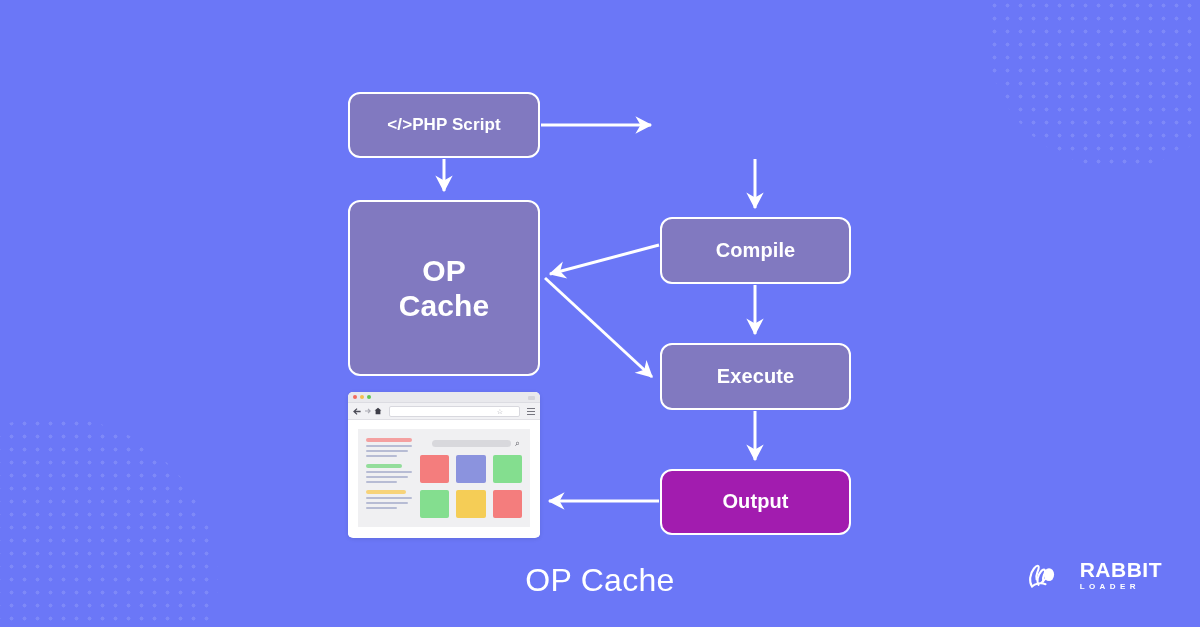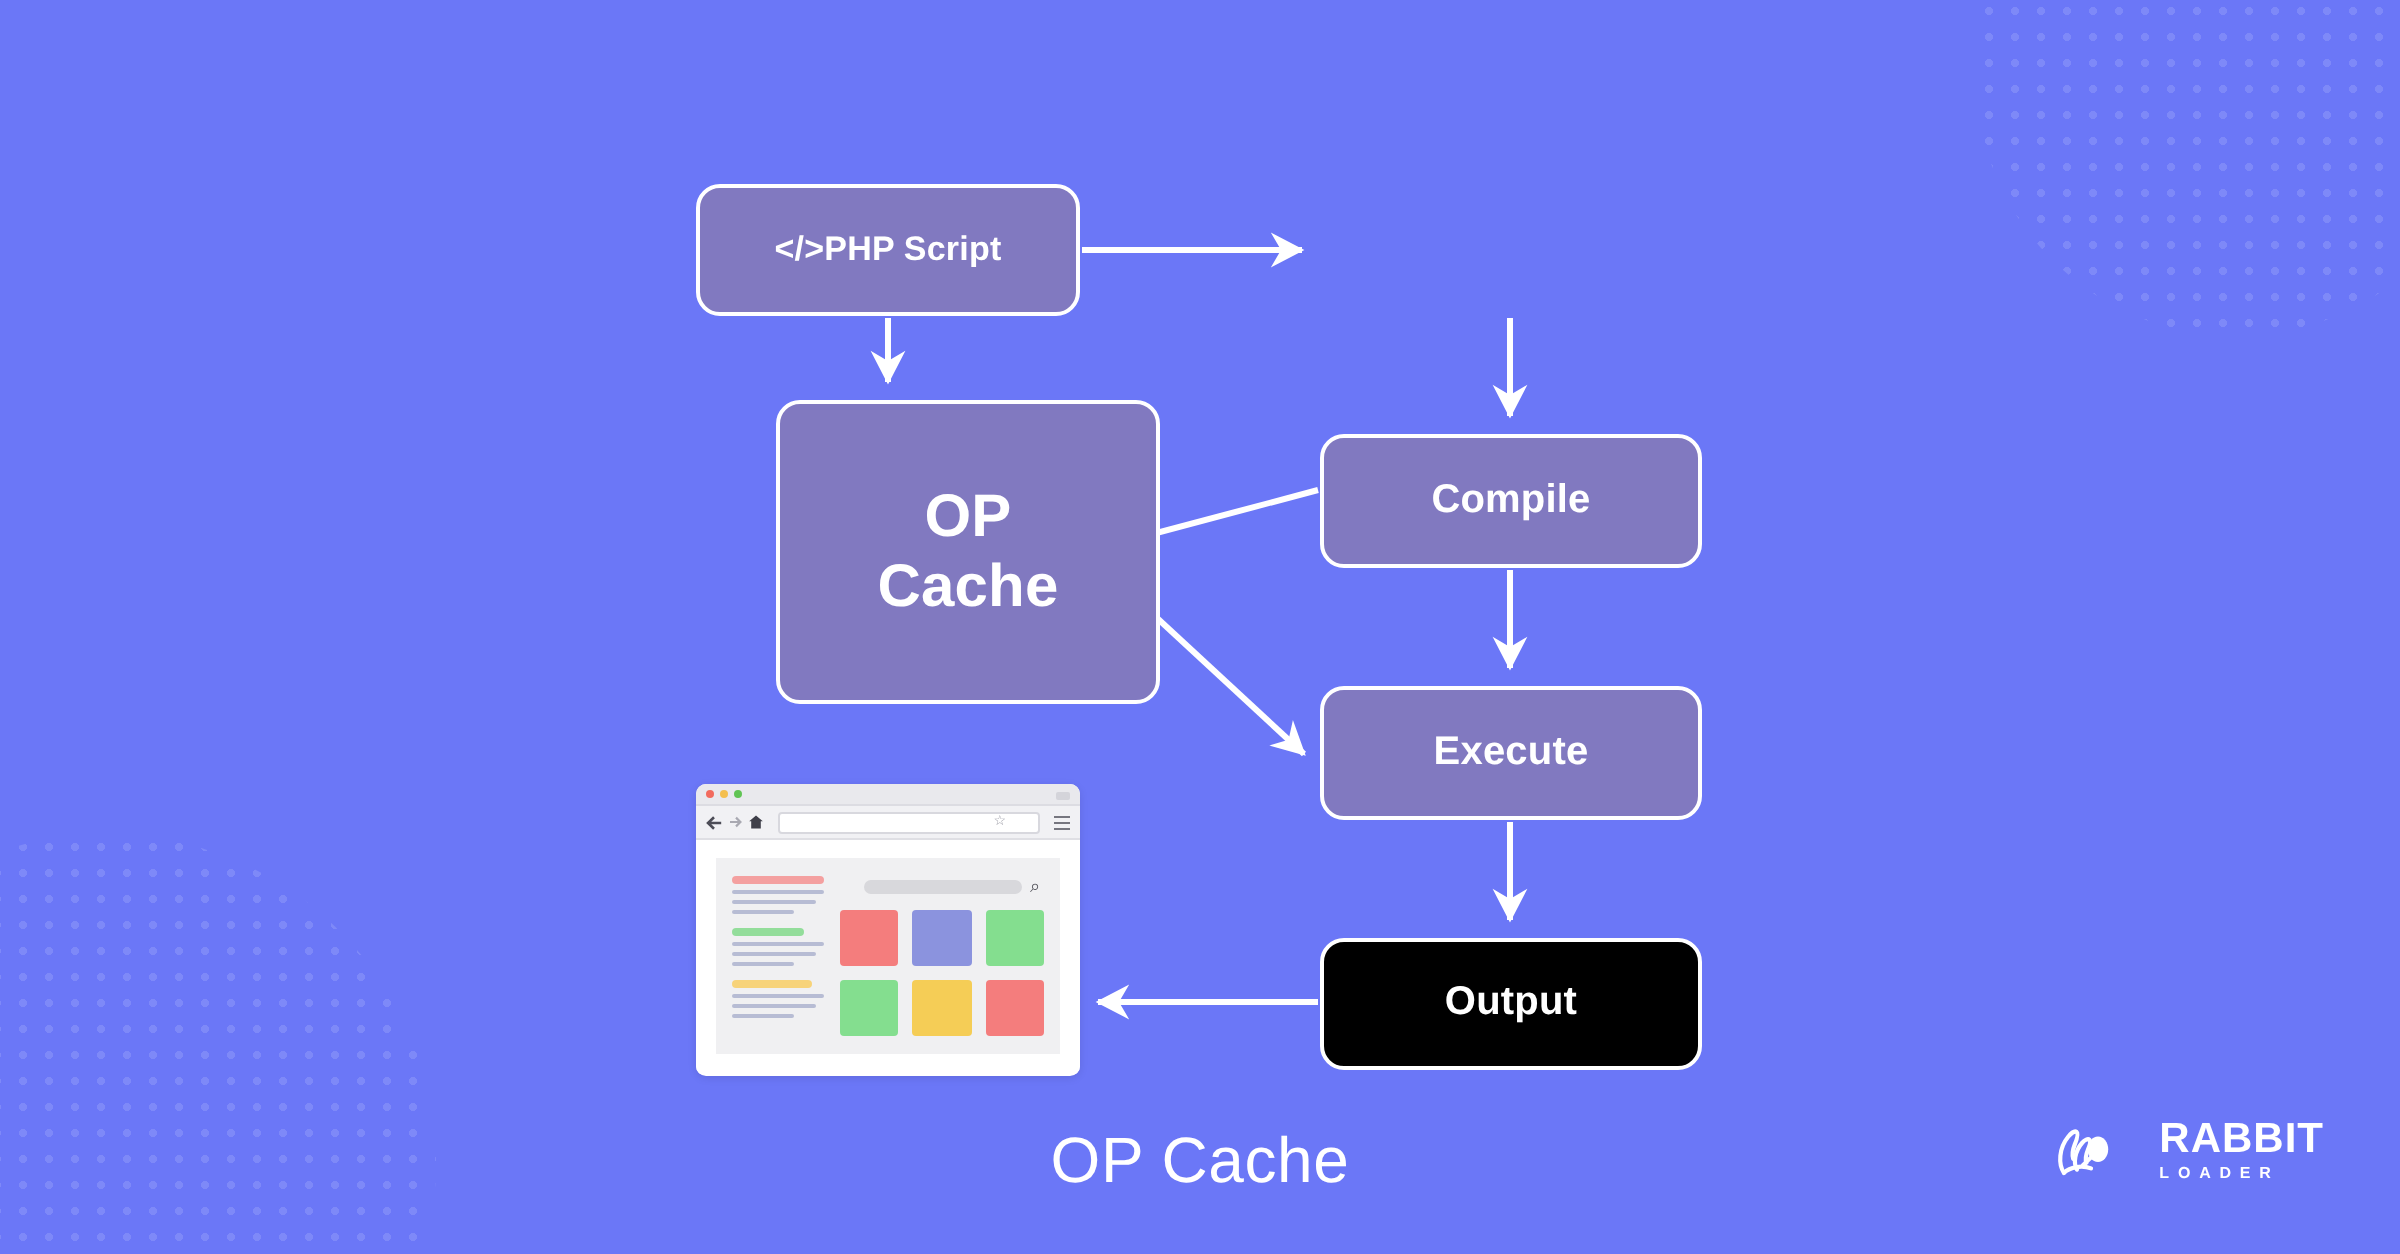--- a/index.html
+++ b/index.html
@@ -59,21 +59,21 @@
     align-items: center;
     justify-content: center;
     text-align: center;
     font-weight: bold;
     letter-spacing: 0.1px;
     line-height: 1.18;
   }
 
   .node-php      { left: 348px; top:  92px; width: 192px; height:  66px; font-size: 17px; }
   .node-parsing  { left: 660px; top:  92px; width: 191px; height:  66px; font-size: 20px; }
-  .node-opcache  { left: 348px; top: 200px; width: 192px; height: 152px; font-size: 30px; margin-left: 40px; }
+  .node-opcache  { left: 348px; top: 200px; width: 192px; height: 176px; font-size: 30px; }
   .node-compile  { left: 660px; top: 217px; width: 191px; height:  67px; font-size: 20px; }
   .node-execute  { left: 660px; top: 343px; width: 191px; height:  67px; font-size: 20px; }
   .node-output   { left: 660px; top: 469px; width: 191px; height:  66px; font-size: 20px; }
 
   .node-opcache span { display: block; }
 
   
   .browser {
     position: absolute;
     left: 348px; top: 392px;
@@ -237,21 +237,21 @@
   </div>
 
   <div class="node node-execute" style="background: rgb(129, 121, 192); border-color: rgb(255, 255, 255); color: rgb(255, 255, 255);">
     <span>Execute</span>
   </div>
 
   <div class="node node-compile" style="background: rgb(129, 121, 192); border-color: rgb(255, 255, 255); color: rgb(255, 255, 255);">
     <span>Compile</span>
   </div>
 
-  <div class="node node-output" style="background: #000000; border-color: rgb(255, 255, 255); color: rgb(255, 255, 255);">
+  <div class="node node-output" style="background: #a21caf; border-color: rgb(255, 255, 255); color: rgb(255, 255, 255);">
     <span>Output</span>
   </div>
 
   <div class="browser">
 
     <div class="br-titlebar">
       <span class="br-dot r"></span>
       <span class="br-dot y"></span>
       <span class="br-dot g"></span>
       <span class="br-tabline"></span>

